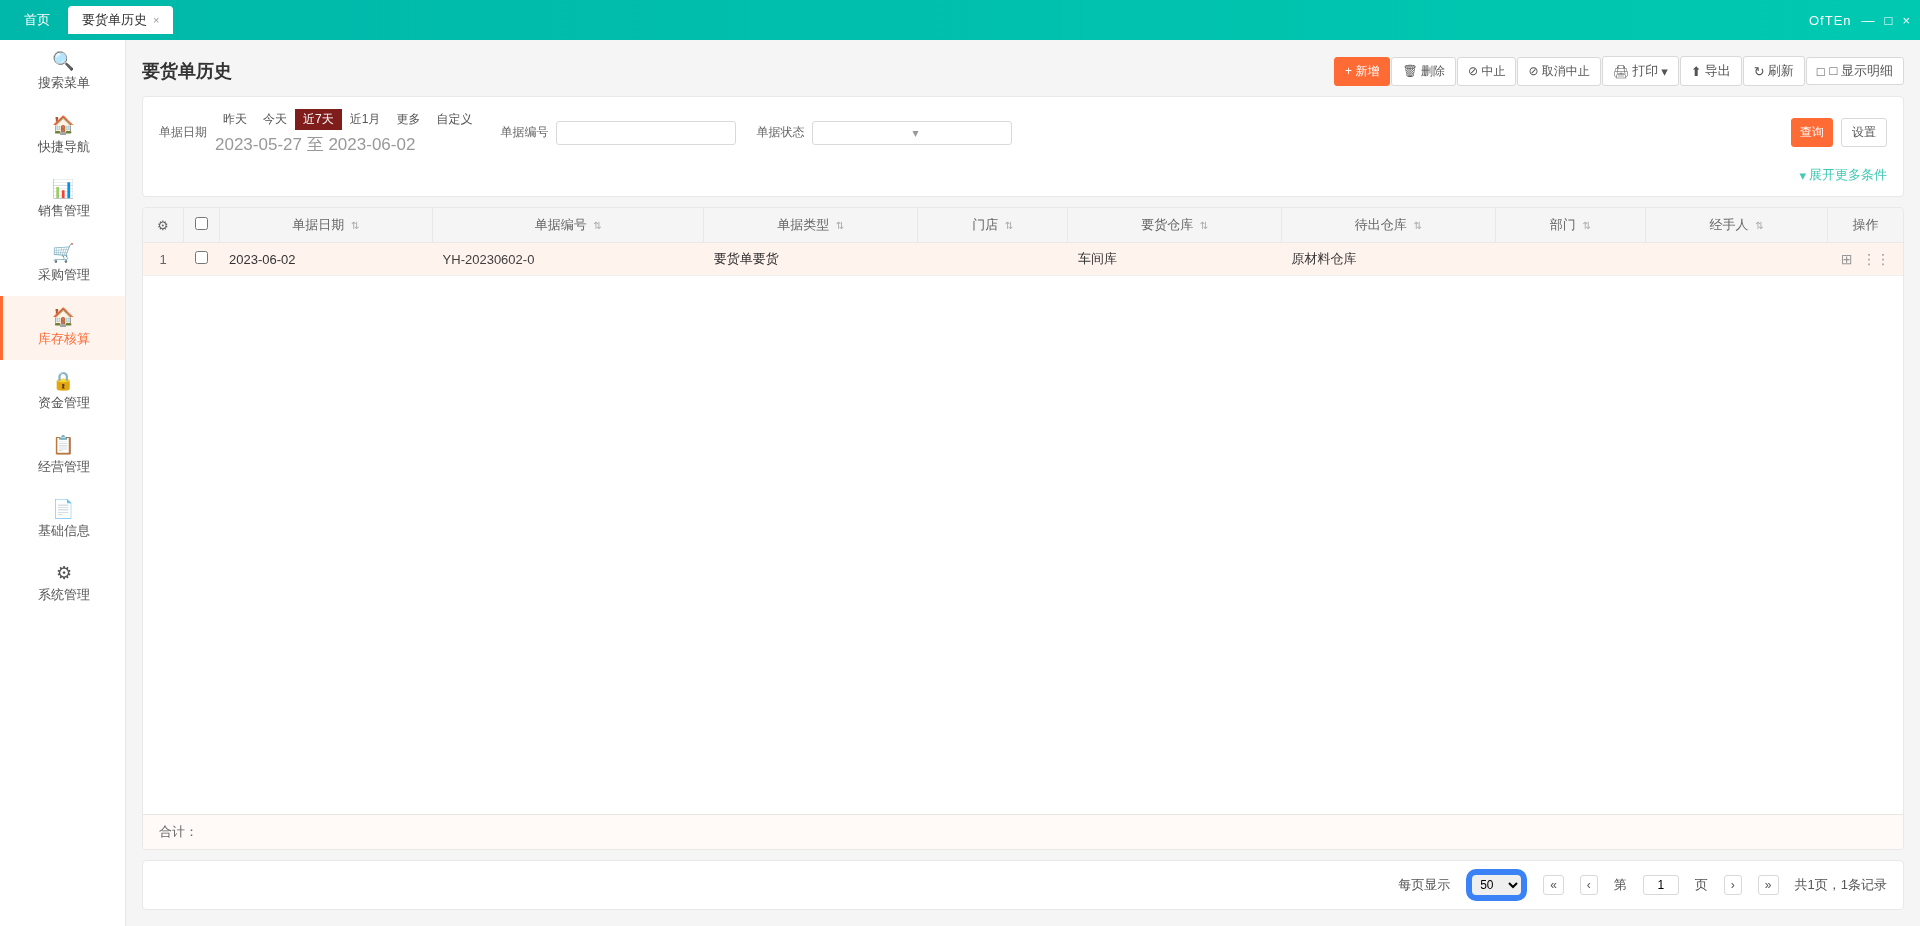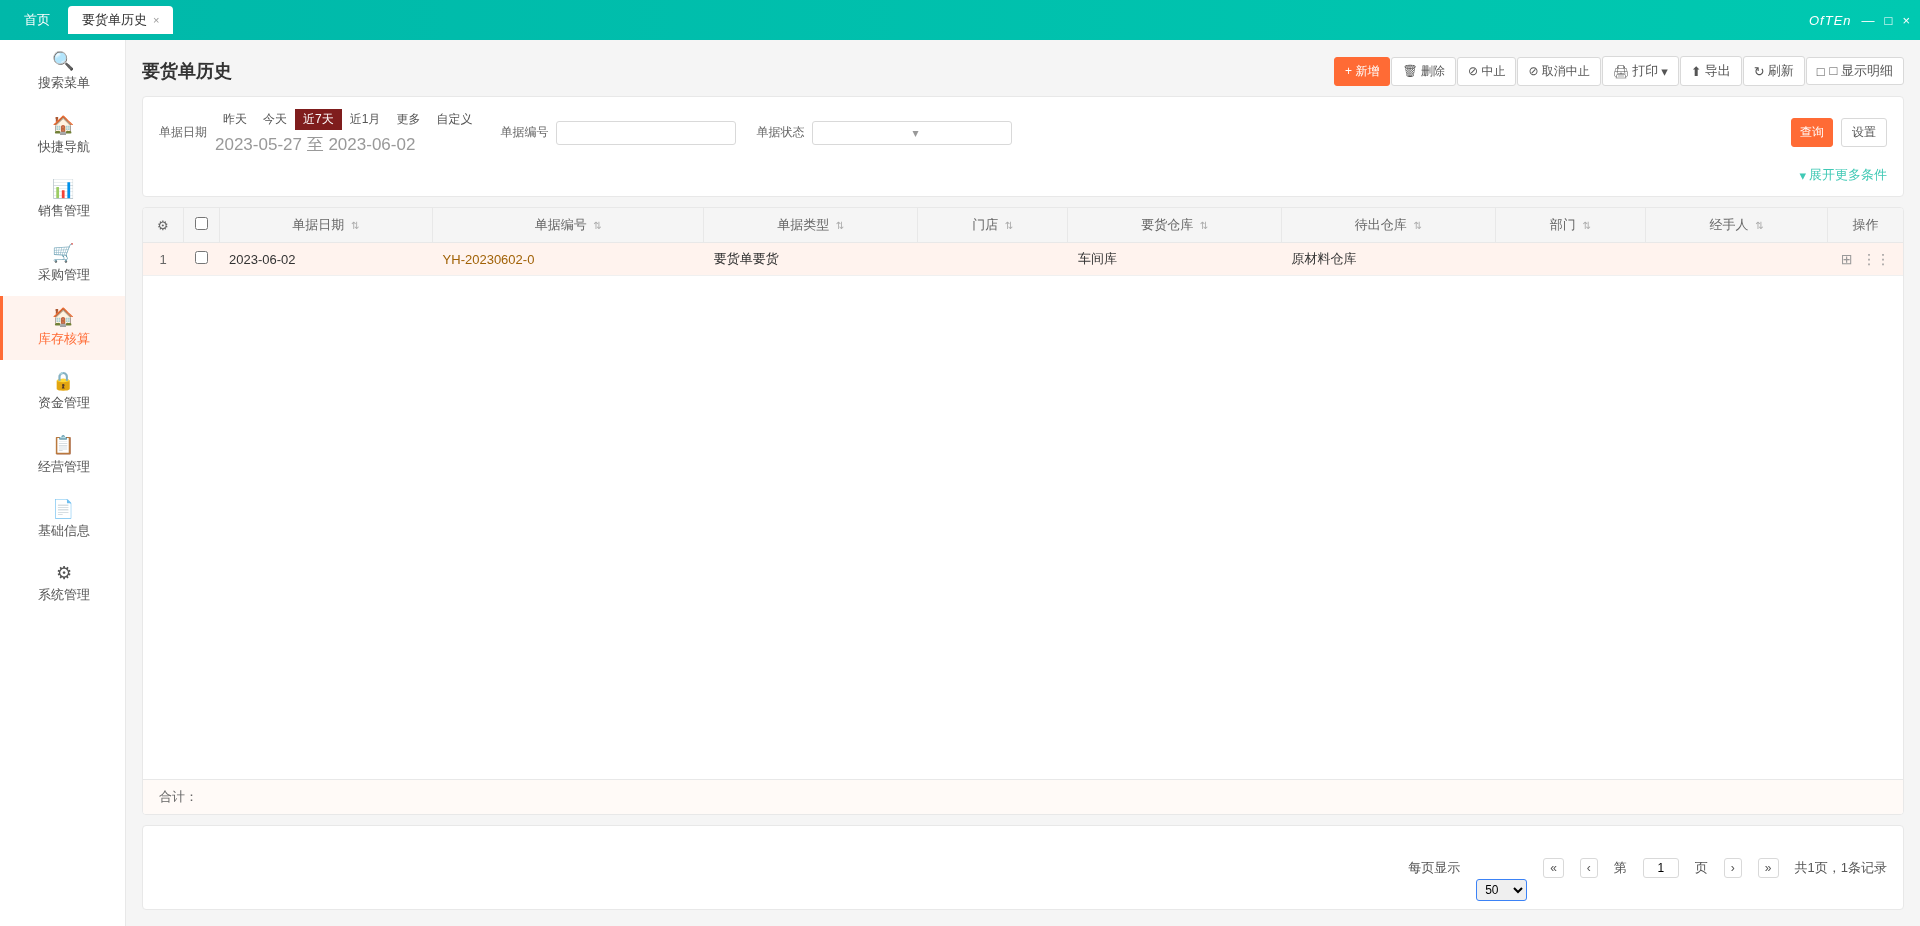--- a/index.html
+++ b/index.html
@@ -53,21 +53,20 @@
     }
     .top-bar-right span {
       color: #fff;
       font-size: 13px;
       cursor: pointer;
     }
     .top-bar-right .often-badge {
       color: #fff;
       font-size: 13px;
       letter-spacing: 1px;
-      font-style: italic;
     }
 
     
     .main-layout {
       display: flex;
       flex: 1;
       overflow: hidden;
     }
 
     
@@ -261,21 +260,21 @@
       border-bottom: 1px solid #f0f0f0;
     }
     tbody tr.row-highlight { background: #fff3ee; }
     tbody td {
       padding: 7px 10px;
       color: #333;
       white-space: nowrap;
     }
     tbody td.td-check { text-align: center; }
     tbody td.td-num { text-align: center; color: #666; }
-    tbody td.td-link { color: #a16207; cursor: pointer; }
+    tbody td.td-link { color: #404040; cursor: pointer; }
     tbody td.td-ops { text-align: center; }
     .ops-icon { font-size: 14px; color: #999; cursor: pointer; margin: 0 3px; }
     .settings-icon-wrap { display: flex; justify-content: center; align-items: center; }
 
     
     .table-footer {
       background: #fffaf7;
       border-top: 1px solid #e8e8e8;
       padding: 8px 16px;
       font-size: 12px;
@@ -290,26 +289,25 @@
       justify-content: flex-end;
       gap: 16px;
       background: #fff;
       border: 1px solid #e8e8e8;
       border-radius: 4px;
       padding: 8px 16px;
       font-size: 12px;
       color: #555;
     }
     .pagination-bar select {
-      border: 1px solid #3b82f6;
-      border-radius: 3px;
+      border: 6px solid #3b82f6;
+      border-radius: 10px;
       padding: 2px 4px;
       font-size: 12px;
       outline: none;
-      margin-top: 45px;
     }
     .page-nav-btn {
       padding: 2px 6px;
       border: 1px solid #d9d9d9;
       border-radius: 3px;
       background: #fff;
       cursor: pointer;
       font-size: 12px;
       color: #555;
     }

